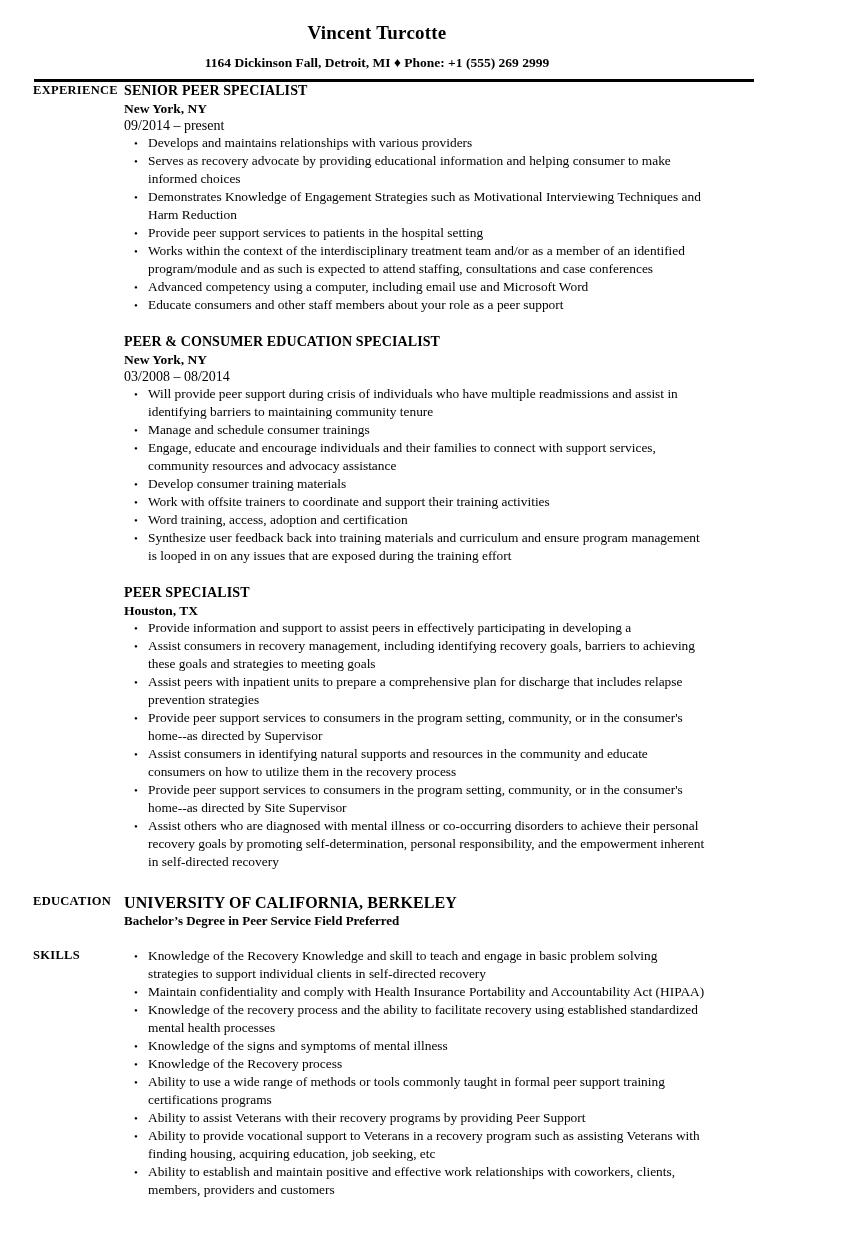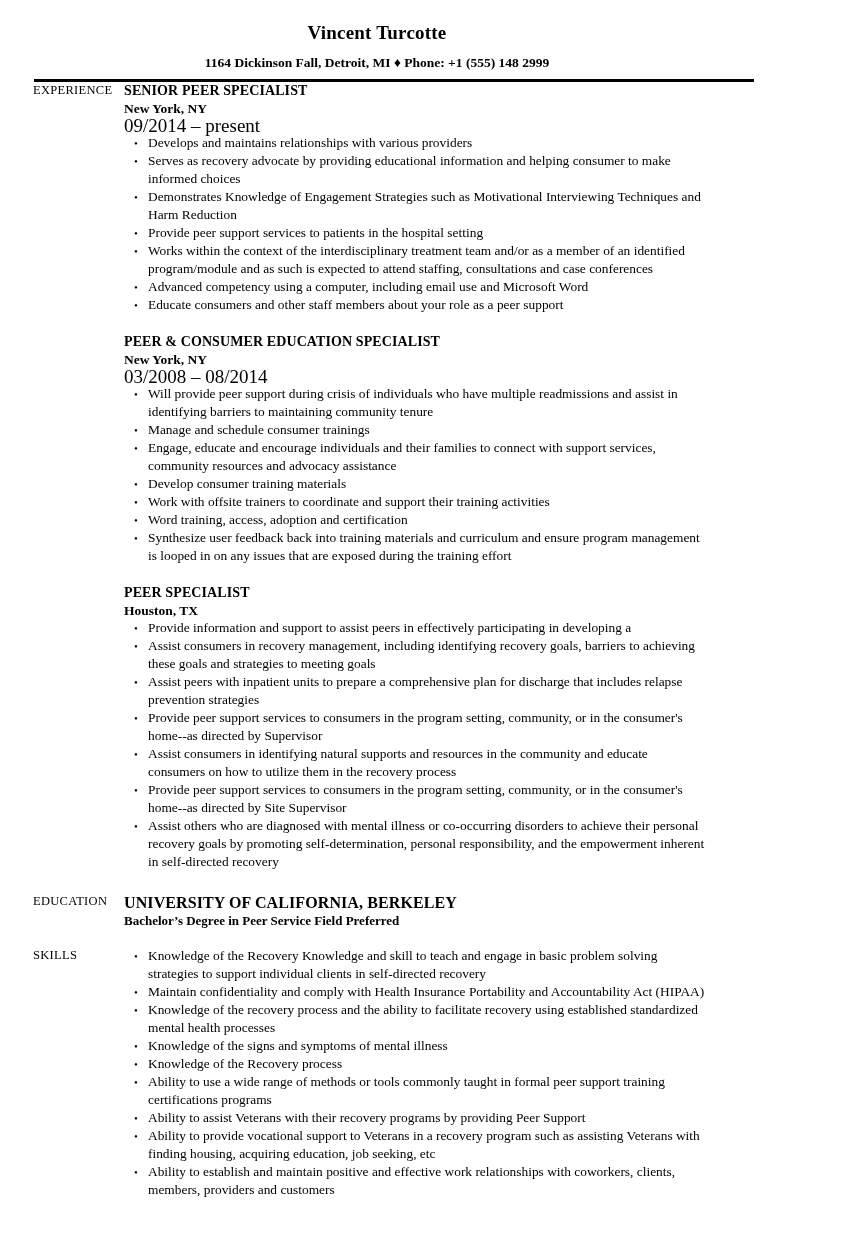--- a/index.html
+++ b/index.html
@@ -55,21 +55,21 @@
   .section {
     display: flex;
     align-items: flex-start;
   }
   .sec-label {
     width: 124px;
     min-width: 124px;
     padding-left: 33px;
     box-sizing: border-box;
     font-size: 12.5px;
-    font-weight: normal;
+    font-weight: bold;
     letter-spacing: 0.3px;
     line-height: 17px;
   }
   .sec-content {
     flex: 1;
     padding-right: 48px;
   }
 
   
   .job { margin-bottom: 0; }
@@ -78,21 +78,21 @@
     font-weight: bold;
     line-height: 18px;
     letter-spacing: 0.1px;
   }
   .job-location {
     font-size: 13.5px;
     font-weight: bold;
     line-height: 17px;
   }
   .job-dates {
-    font-size: 19px;
+    font-size: 14px;
     line-height: 17px;
   }
 
   ul.bullets {
     list-style: none;
     margin: 0;
     padding: 0;
   }
   ul.bullets > li {
     position: relative;
@@ -128,21 +128,21 @@
   .sec-gap-edu { height: 22px; }
   .sec-gap-skills { height: 17px; }
 </style>
 </head>
 <body>
 
 <div class="page">
 
   <div class="header">
     <div class="cand-name">Vincent Turcotte</div>
-    <div class="cand-contact">1164 Dickinson Fall, Detroit, MI ♦ Phone: +1 (555) 148 2999</div>
+    <div class="cand-contact">1164 Dickinson Fall, Detroit, MI ♦ Phone: +1 (555) 269 2999</div>
   </div>
   <div class="rule-wrap">
     <div class="rule"></div>
   </div>
 
   <div class="body-area">
 
     <div class="section">
       <div class="sec-label">EXPERIENCE</div>
       <div class="sec-content">

